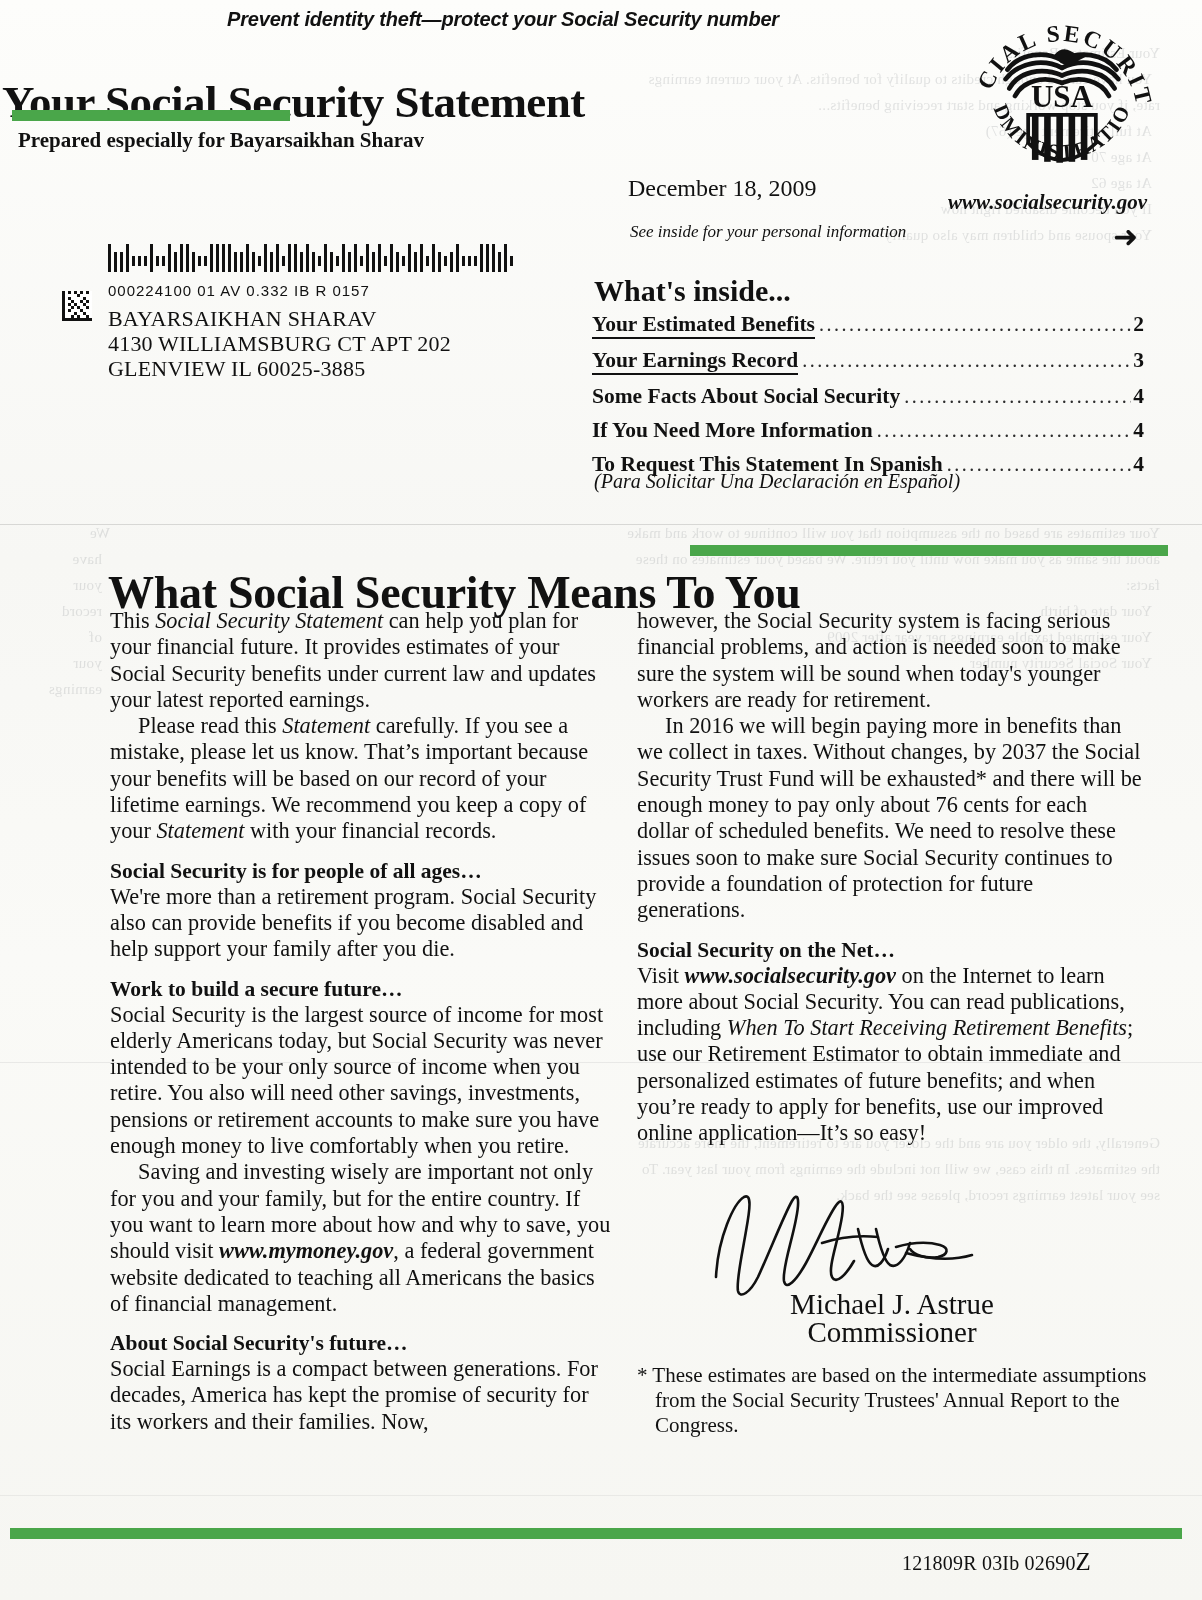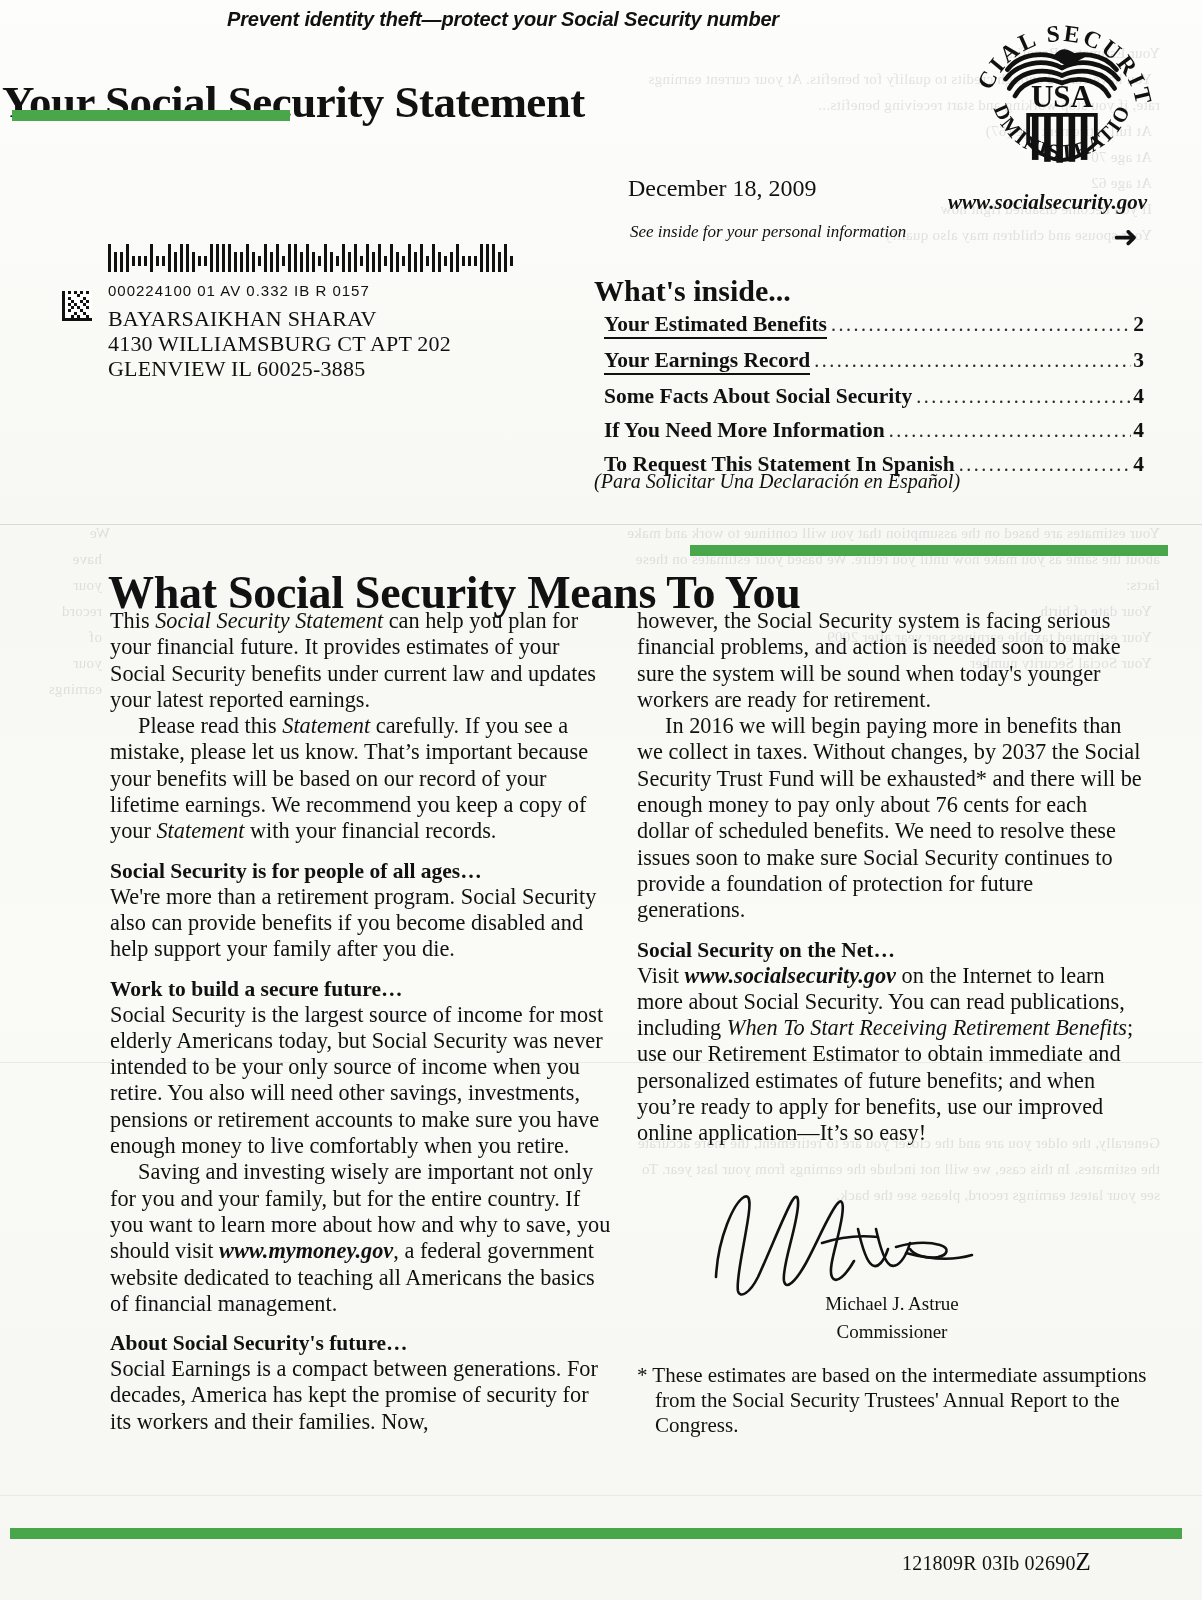--- a/index.html
+++ b/index.html
@@ -151,21 +151,21 @@
     width: 552px;
   }
   .toc-row {
     display: flex;
     align-items: baseline;
     font-weight: bold;
     font-size: 21.5px;
     margin-bottom: 9px;
     white-space: nowrap;
   }
-  .toc-row .lbl { flex: 0 0 auto; margin-left: 12px; }
+  .toc-row .lbl { flex: 0 0 auto; }
   .toc-row.u .lbl { border-bottom: 2px solid #111; }
   .toc-row .dots {
     flex: 1 1 auto;
     overflow: hidden;
     white-space: nowrap;
     font-weight: normal;
     font-size: 20px;
     letter-spacing: 2.5px;
     color: #2d2d2d;
     margin: 0 2px 0 4px;
@@ -219,21 +219,21 @@
   .sig {
     position: absolute;
     left: 700px; top: 1185px;
     width: 290px; height: 120px;
   }
   .sig-name {
     position: absolute;
     left: 637px; top: 1290px;
     width: 510px;
     text-align: center;
-    font-size: 19px;
+    font-size: 29px;
     line-height: 28px;
   }
   .footnote {
     position: absolute;
     left: 637px; top: 1363px;
     width: 512px;
     font-size: 21px;
     line-height: 25px;
     text-indent: -18px;
     padding-left: 18px;
@@ -287,20 +287,21 @@
   <div class="scanline" style="top:524px;"></div>
   <div class="scanline" style="top:1062px; opacity:.5;"></div>
   <div class="scanline" style="top:1495px; opacity:.4;"></div>
 
   <div class="tagline">Prevent identity theft—protect your Social Security number</div>
 
   <h1 class="main-title">Your Social Security Statement</h1>
 
   <div class="title-rule"></div>
 
+  <div class="prepared">Prepared especially for Bayarsaikhan Sharav</div>
 
   <div class="seal">
     <svg viewBox="0 0 200 200" width="188" height="188">
       <defs>
         <path id="arcTop" d="M 22,104 A 80,80 0 0 1 178,104" fill="none"></path>
         <path id="arcBot" d="M 26,108 A 76,76 0 0 0 174,108" fill="none"></path>
       </defs>
       <text font-family="Liberation Serif, serif" font-size="25" font-weight="bold" letter-spacing="3" fill="#111">
         <textPath href="#arcTop" startOffset="50%" text-anchor="middle">SOCIAL SECURITY</textPath>
       </text>

